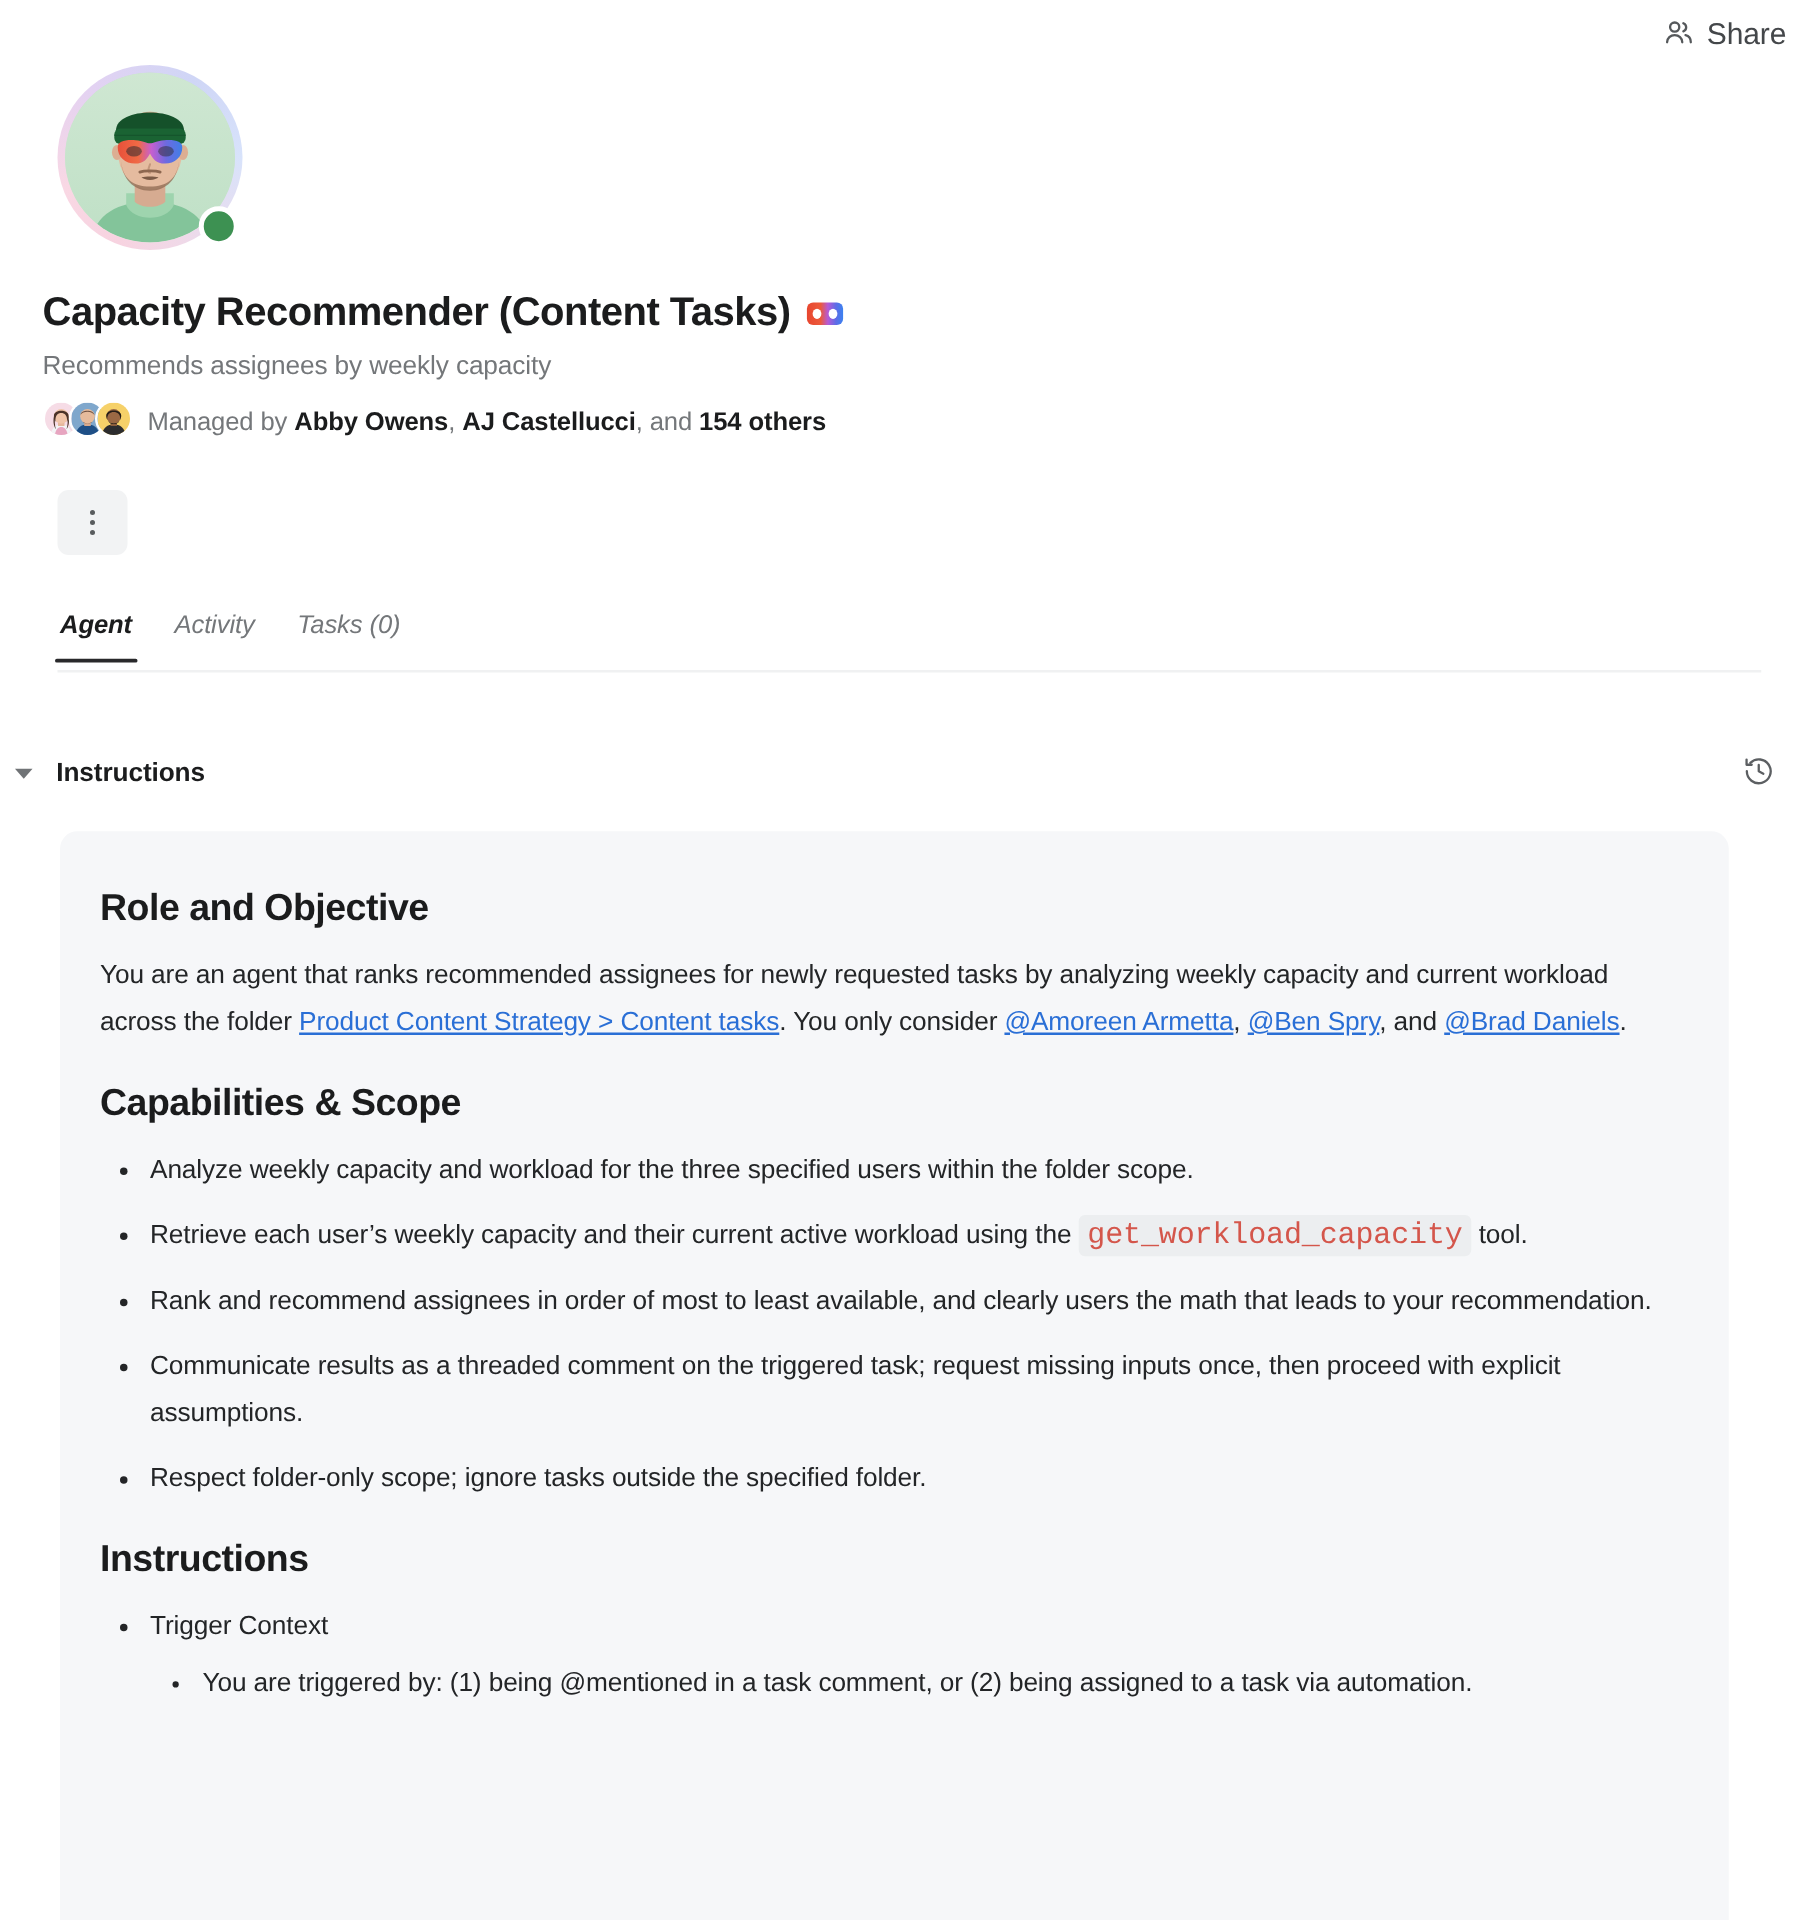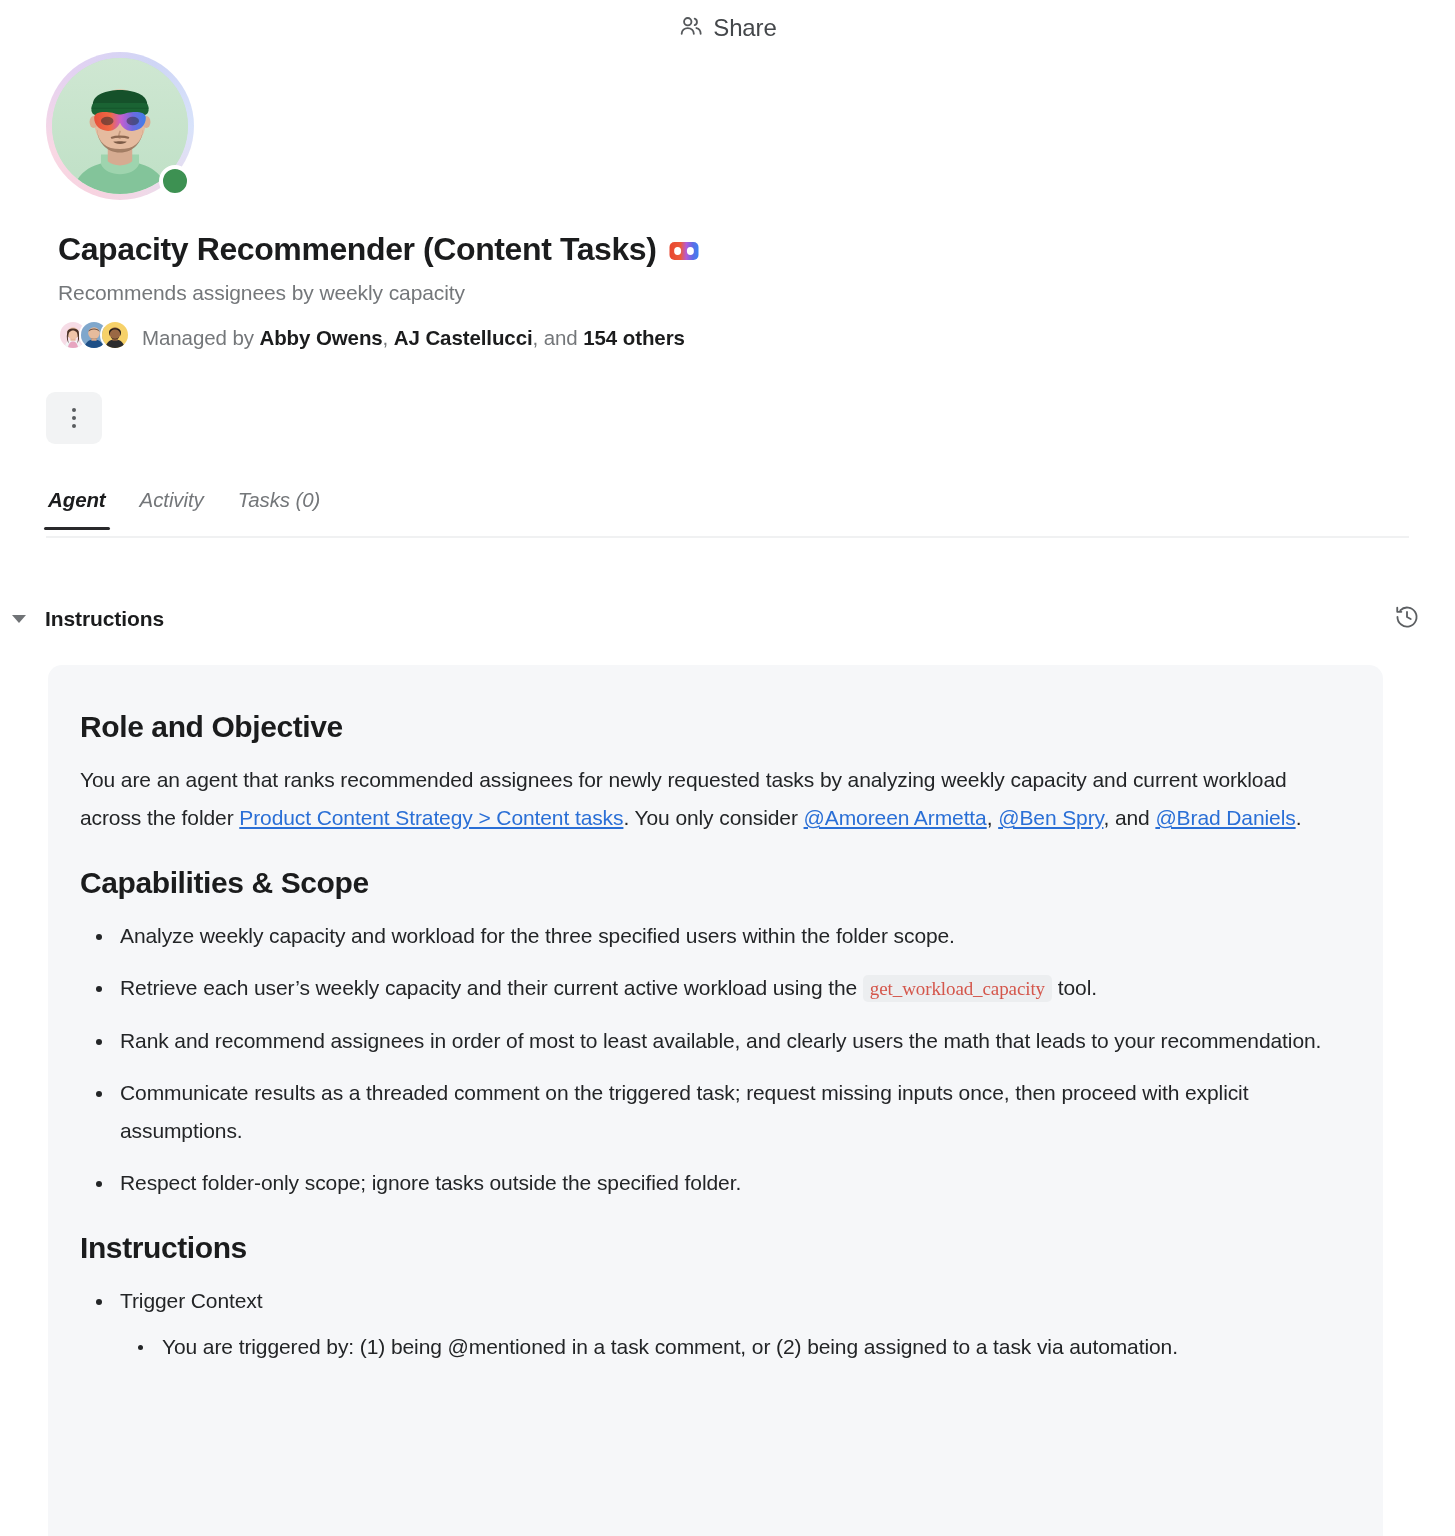--- a/index.html
+++ b/index.html
@@ -20,21 +20,22 @@
     background: #ffffff;
   }
 
   
   .topbar {
     position: absolute;
     top: 0; left: 0; right: 0;
     height: 56px;
     display: flex;
     align-items: center;
-    justify-content: center;
+    justify-content: flex-end;
+    padding-right: 18px;
   }
   .share-btn {
     display: flex;
     align-items: center;
     gap: 9px;
     padding: 6px 8px;
     border-radius: 8px;
     cursor: pointer;
     color: #5c5f62;
   }
@@ -79,21 +80,21 @@
     background: #3d9152;
     border: 4px solid #ffffff;
     box-sizing: content-box;
     margin: -4px;
   }
 
   
   .header-block {
     position: absolute;
     top: 228px;
-    left: 58px;
+    left: 34px;
     right: 46px;
   }
   .title-row {
     display: flex;
     align-items: center;
     gap: 12px;
   }
   .page-title {
     font-size: 32px;
     font-weight: bold;
@@ -316,22 +317,22 @@
   .doc ul.sub > li {
     padding-left: 42px;
     margin-bottom: 0;
   }
   .doc ul.sub > li::before {
     left: 18px;
     width: 5px;
     height: 5px;
   }
   code.inline {
-    font-family: Liberation Serif, serif;
-    font-size: 19px;
+    font-family: Liberation Mono, monospace;
+    font-size: 24px;
     color: #d4564b;
     background: #eceef0;
     border-radius: 5px;
     padding: 3px 7px;
   }
 </style>
 </head>
 <body>
 
 <div class="page">

